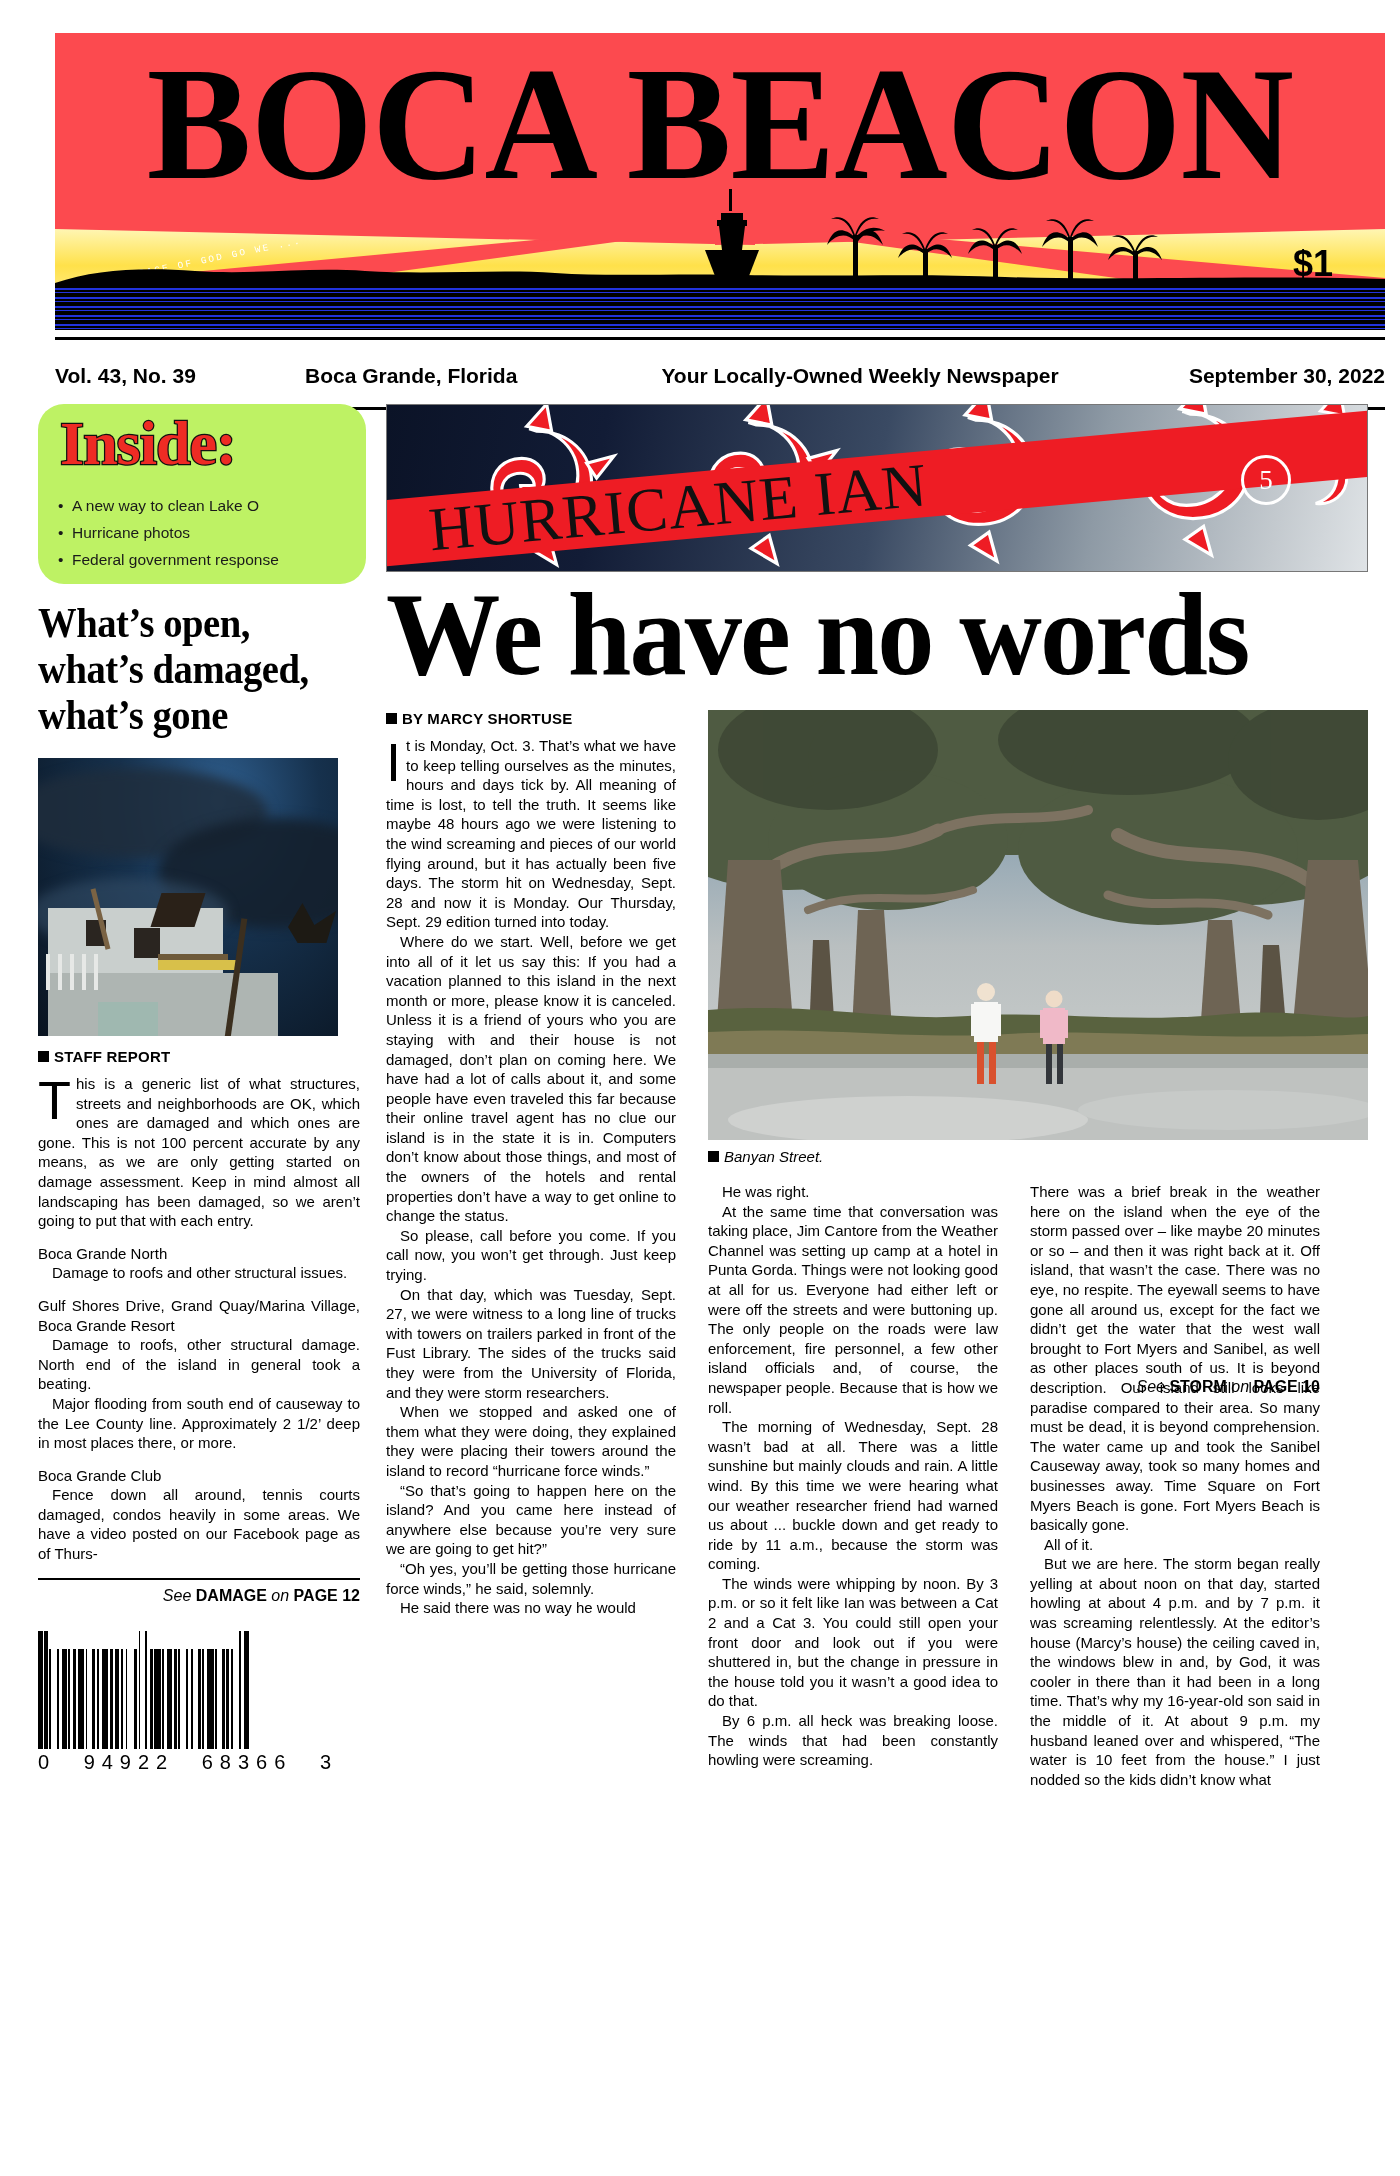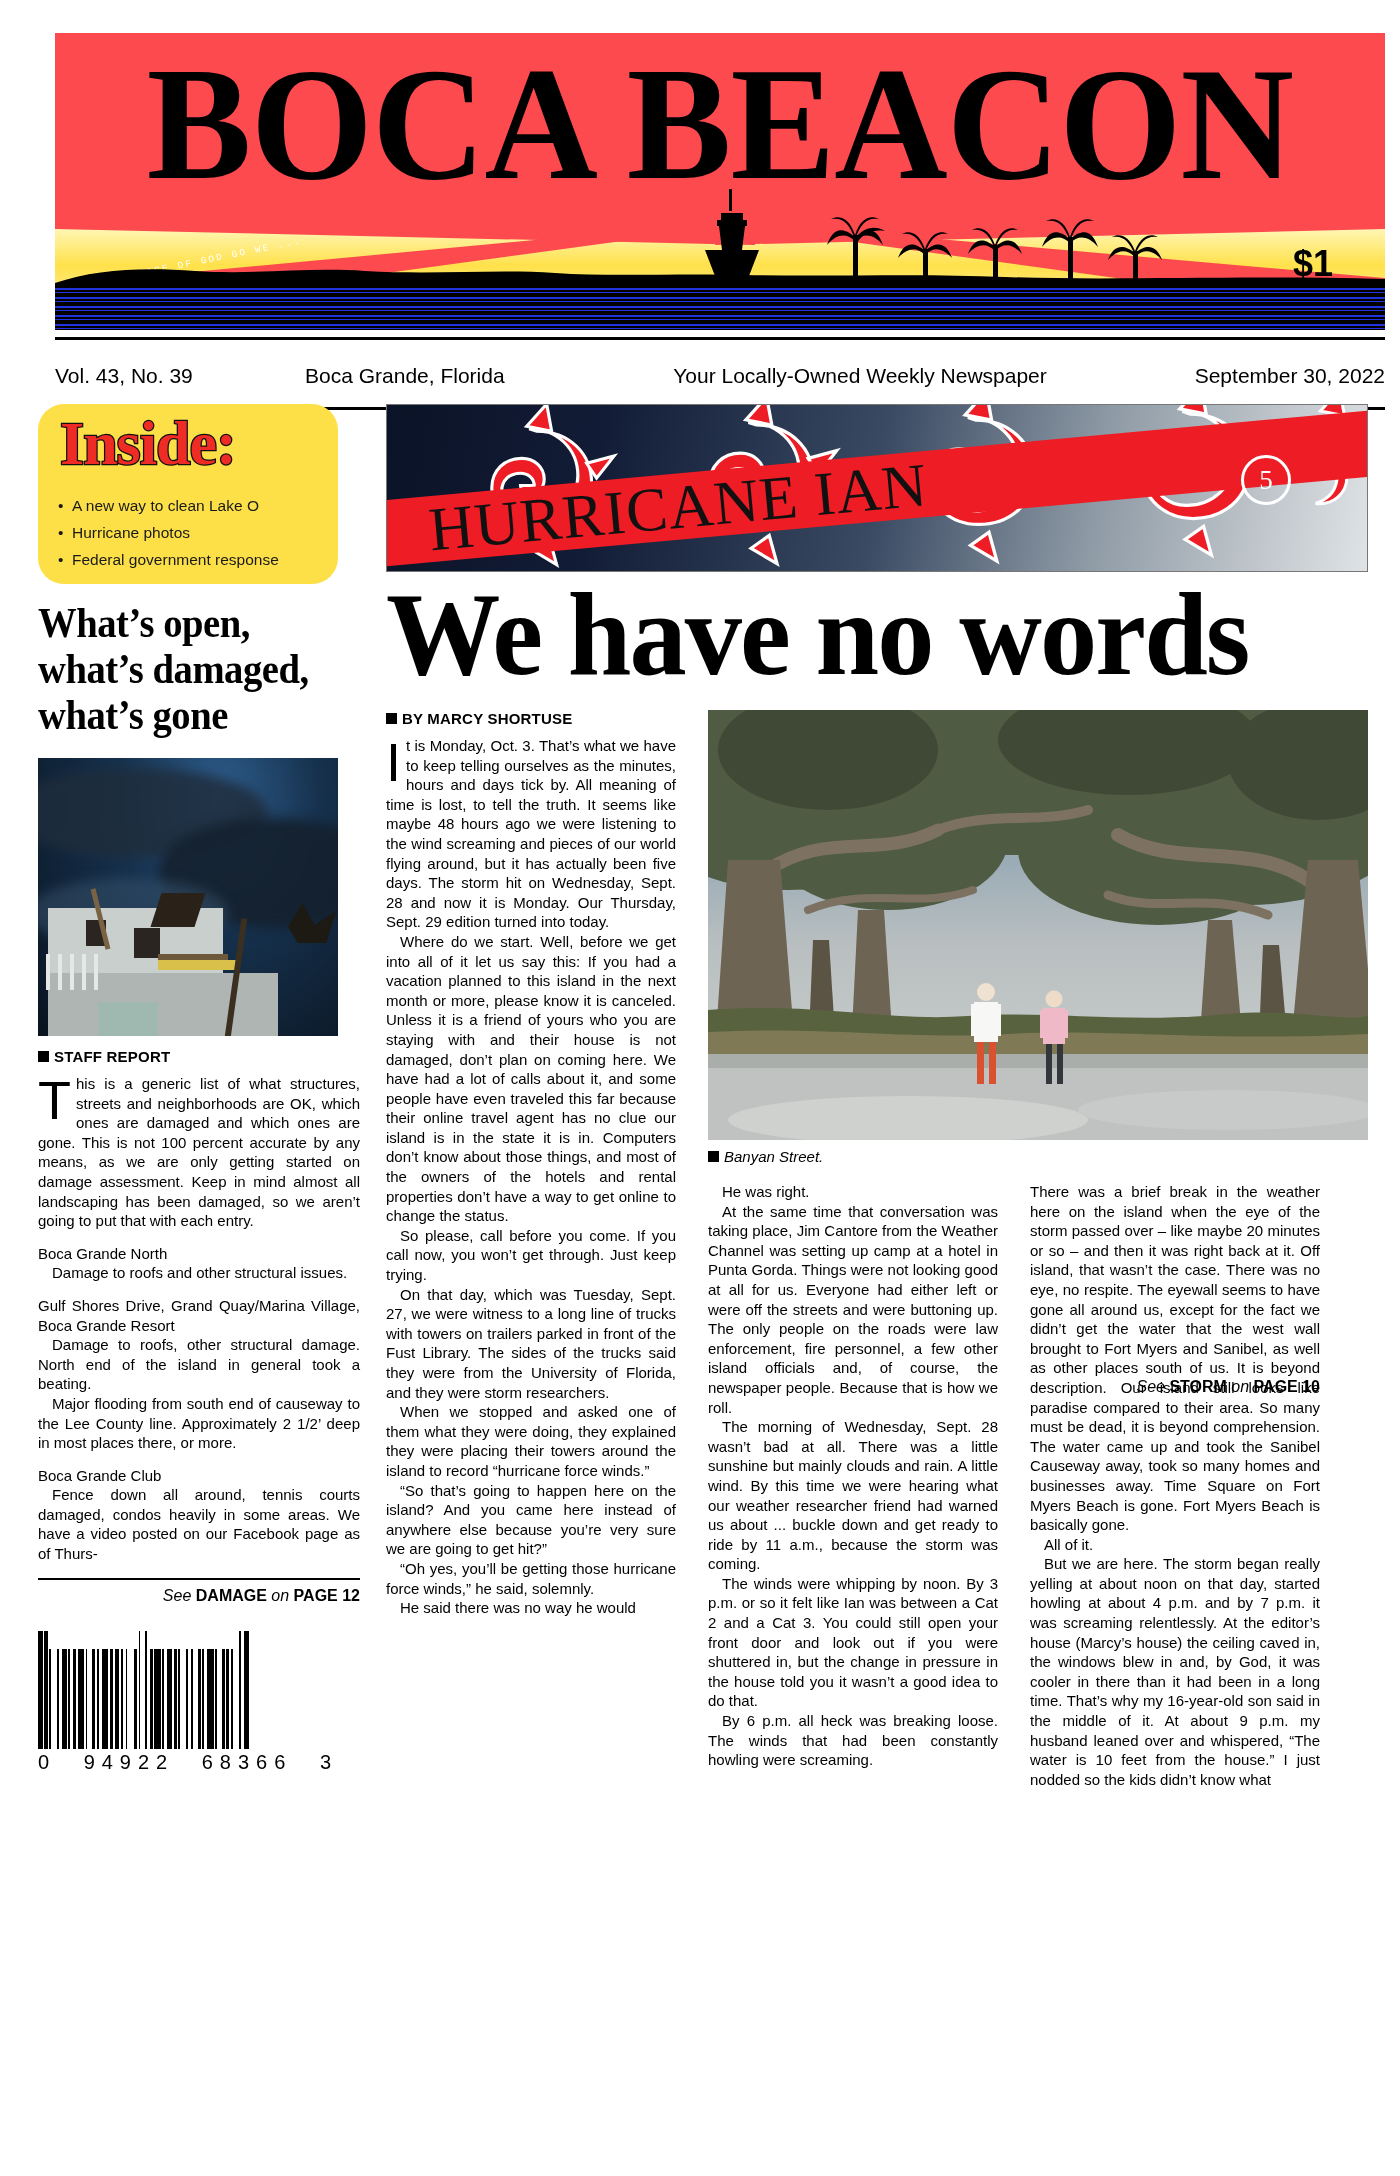--- a/index.html
+++ b/index.html
@@ -30,34 +30,34 @@
     transform-origin:left center;white-space:nowrap;}
   .land{position:absolute;left:0;top:232px;width:1330px;height:56px;}
   .sea{position:absolute;left:0;top:255px;width:1330px;height:42px;
     background:repeating-linear-gradient(to bottom,#2233dd 0px,#2233dd 2px,#000 2px,#000 4px,#2233dd 4px,#2233dd 5px,#000 5px,#000 9px);}
   .price{position:absolute;right:52px;top:210px;font-family:"Liberation Sans",sans-serif;
     font-weight:bold;font-size:36px;color:#000;}
 
   .mast-rule{position:absolute;left:38px;top:320px;width:1330px;height:3px;background:#000;}
   .mast-rule2{position:absolute;left:38px;top:390px;width:1330px;height:3px;background:#000;}
   .folio{position:absolute;left:38px;top:330px;width:1330px;height:58px;display:flex;
-    align-items:center;font-weight:normal;font-size:21px;}
+    align-items:center;font-weight:bold;font-size:21px;}
   .folio span{display:block;}
   .f1{width:250px;}
   .f2{width:330px;}
   .f3{flex:1;text-align:center;}
   .f4{width:300px;text-align:right;}
 
   
   .content{position:absolute;left:38px;top:404px;width:1330px;}
   .col-left{position:absolute;left:0;top:0;width:322px;}
   .col-main{position:absolute;left:348px;top:0;width:982px;}
 
   
-  .inside-box{width:300px;height:180px;background:#fde047;border-radius:26px;position:relative;
+  .inside-box{width:328px;height:180px;background:#bef264;border-radius:26px;position:relative;
     overflow:hidden;}
   .inside-title{position:absolute;left:22px;top:4px;font-family:"Liberation Serif",serif;
     font-weight:bold;font-size:62px;color:#ee2b24;letter-spacing:-1px;
     -webkit-text-stroke:2.5px #111;paint-order:stroke fill;}
   .inside-list{position:absolute;left:20px;top:88px;width:280px;font-size:15.5px;line-height:27px;color:#1a1a1a;}
   .inside-list div{white-space:nowrap;}
   .bullet{display:inline-block;width:14px;}
 
   .left-head{margin-top:16px;font-family:"Liberation Serif",serif;font-weight:bold;
     font-size:42px;line-height:46px;letter-spacing:-0.5px;transform:scaleX(0.92);

